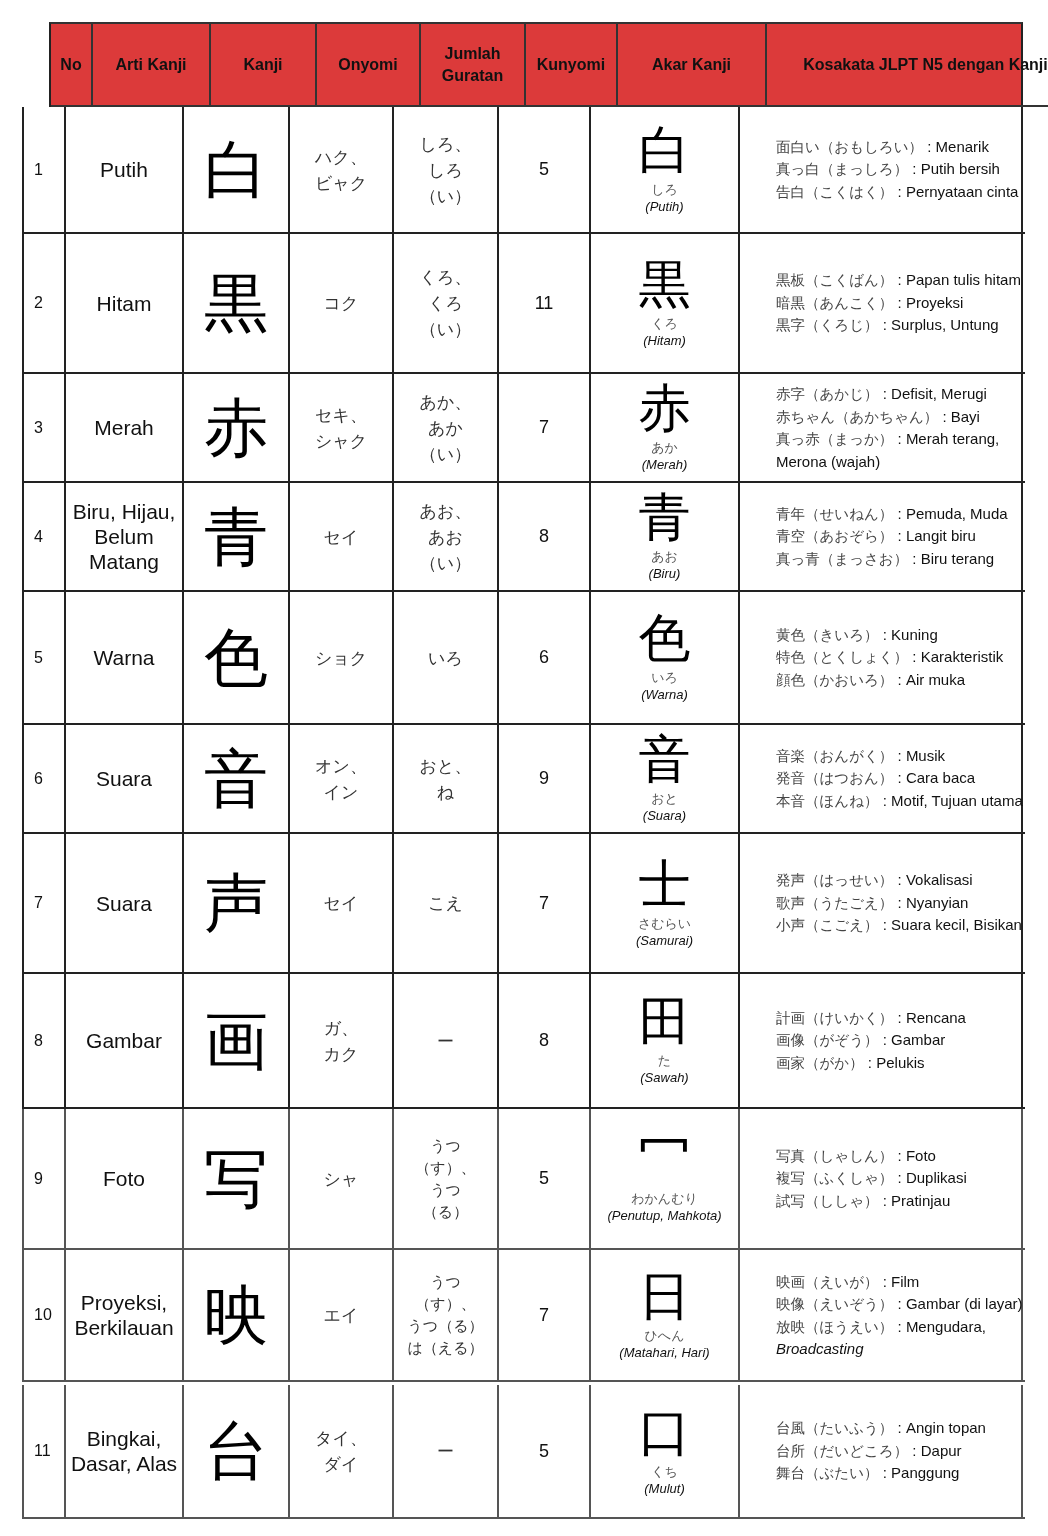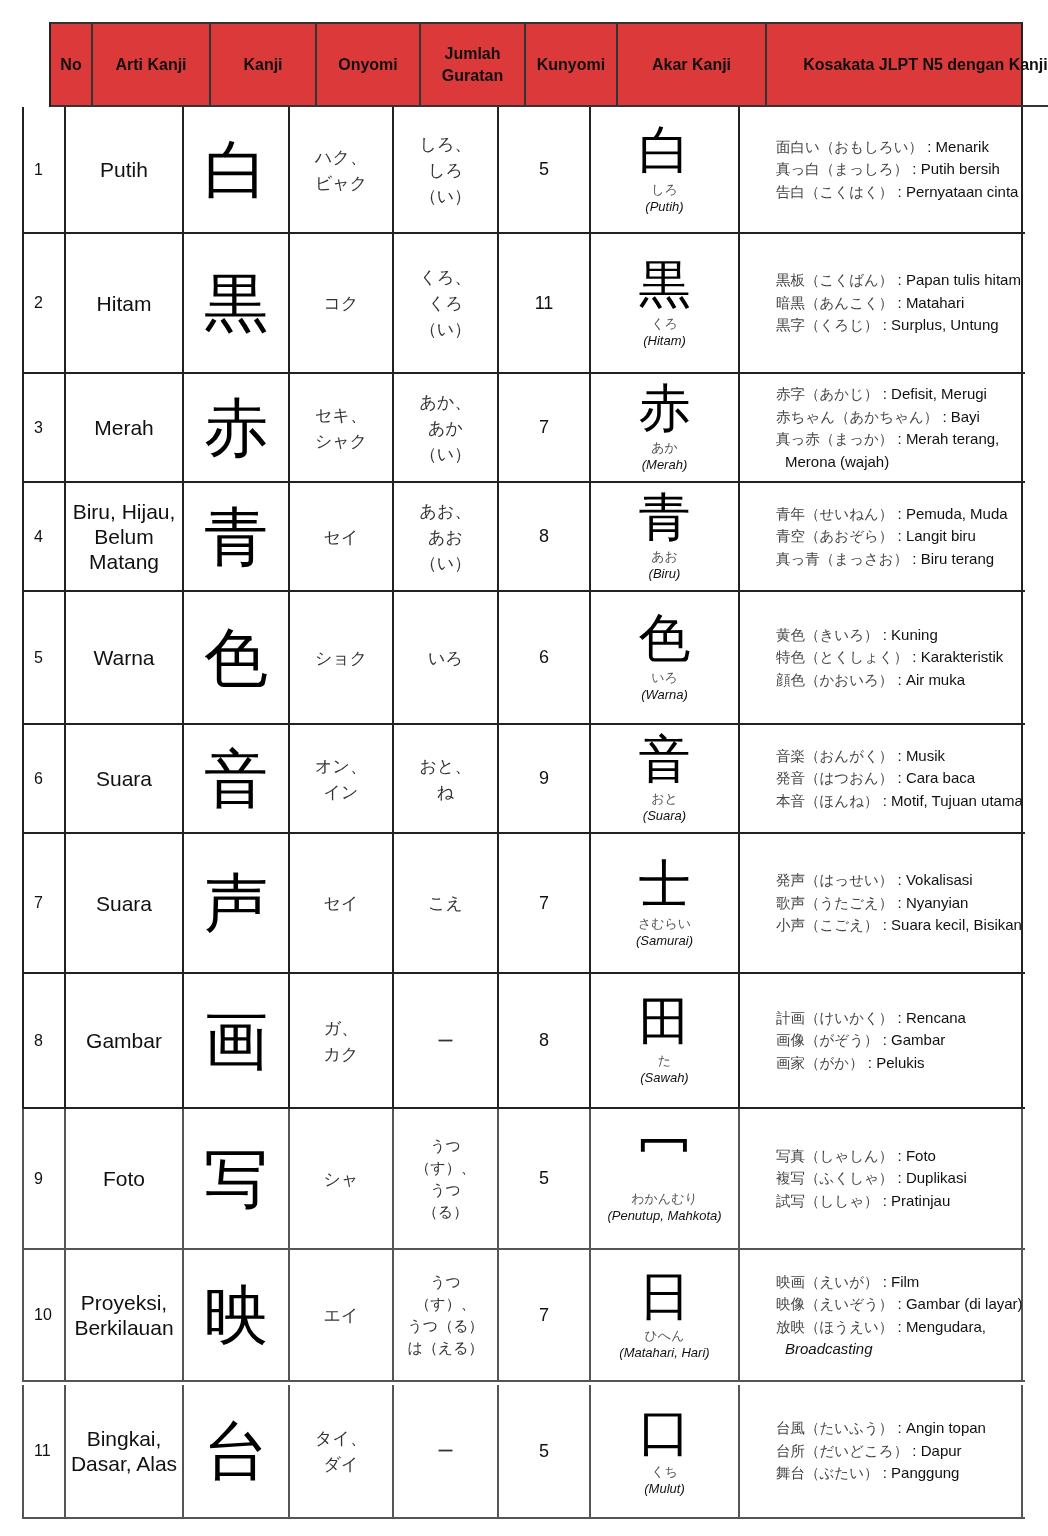--- a/index.html
+++ b/index.html
@@ -133,21 +133,20 @@
   }
   .vocab-id {
     font-family: "Liberation Sans", sans-serif;
     color: #111;
   }
   .vocab-cont {
     font-family: "Liberation Sans", sans-serif;
     font-size: 15px;
     line-height: 21.5px;
     color: #111;
-    margin-left: 9px;
   }
   .vocab-cont.italic { font-style: italic; }
 
   .gray-rows .row { border-left-color: #555; border-right-color: #555; }
   .gray-rows .row > div { border-color: #555; }
 
   .gap-spacer { height: 3px; }
 </style>
 </head>
 <body>
@@ -197,21 +196,21 @@
 （い）</div>
         <div class="cell-strokes">11</div>
         <div class="cell-akar">
           <div class="akar-glyph">黒</div>
           <div class="akar-kana">くろ</div>
           <div class="akar-meaning">(Hitam)</div>
         </div>
         <div class="cell-vocab">
           <div class="vocab-list">
             <div class="vocab-line"><span class="vocab-jp">黒板（こくばん）</span><span class="vocab-sep"> : </span><span class="vocab-id">Papan tulis hitam</span></div>
-            <div class="vocab-line"><span class="vocab-jp">暗黒（あんこく）</span><span class="vocab-sep"> : </span><span class="vocab-id">Matahari</span></div>
+            <div class="vocab-line"><span class="vocab-jp">暗黒（あんこく）</span><span class="vocab-sep"> : </span><span class="vocab-id">Proyeksi</span></div>
             <div class="vocab-line"><span class="vocab-jp">黒字（くろじ）</span><span class="vocab-sep"> : </span><span class="vocab-id">Surplus, Untung</span></div>
           </div>
         </div>
       </div>
       <div class="row" style="height: 109px;">
         <div class="cell-no">3</div>
         <div class="cell-arti">Merah</div>
         <div class="cell-kanji">赤</div>
         <div class="cell-reading">セキ、
 シャク</div>

